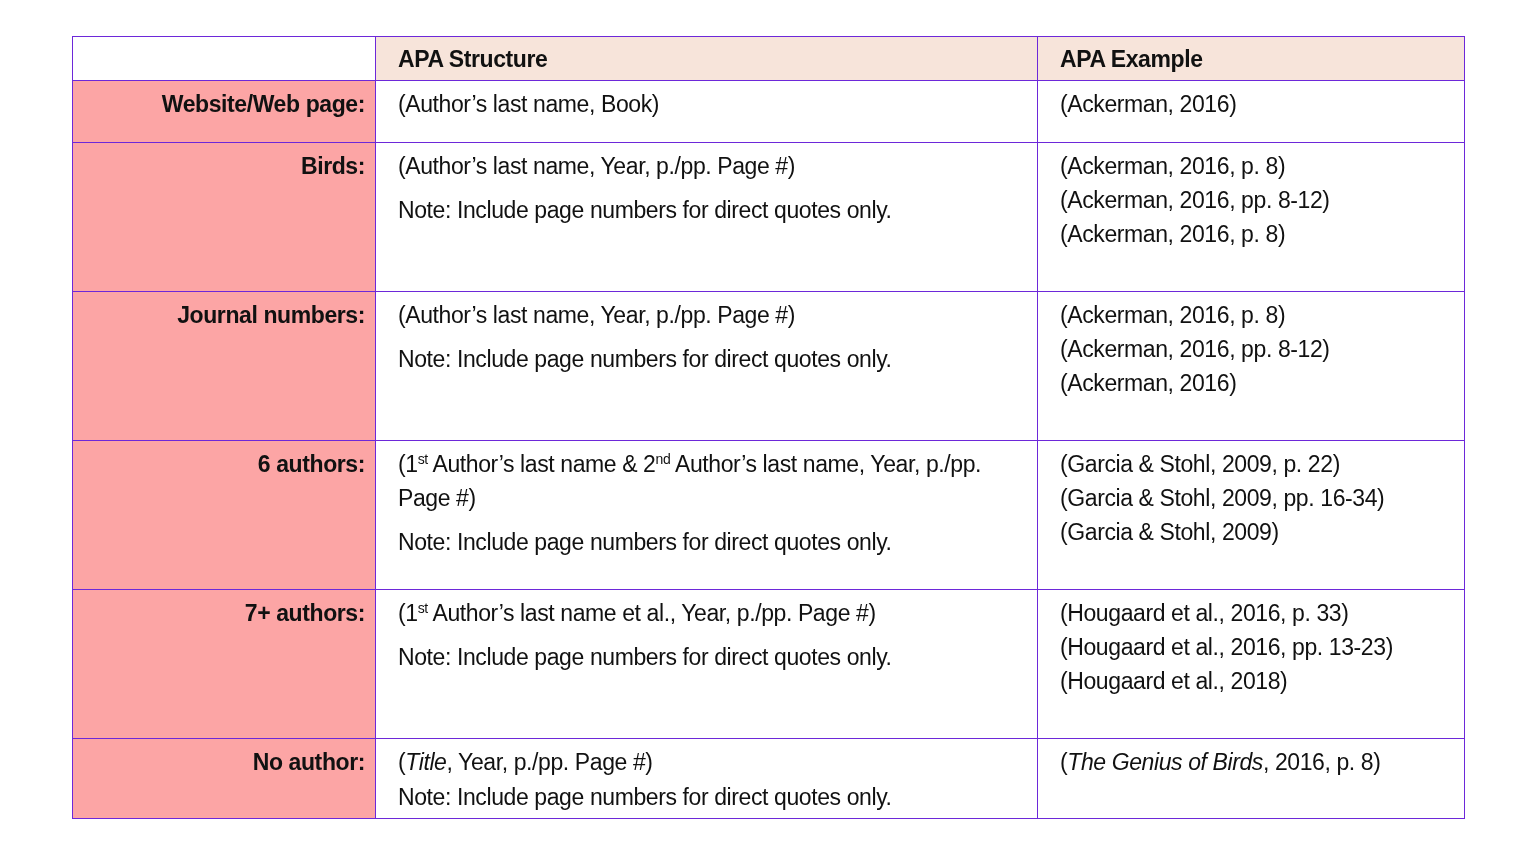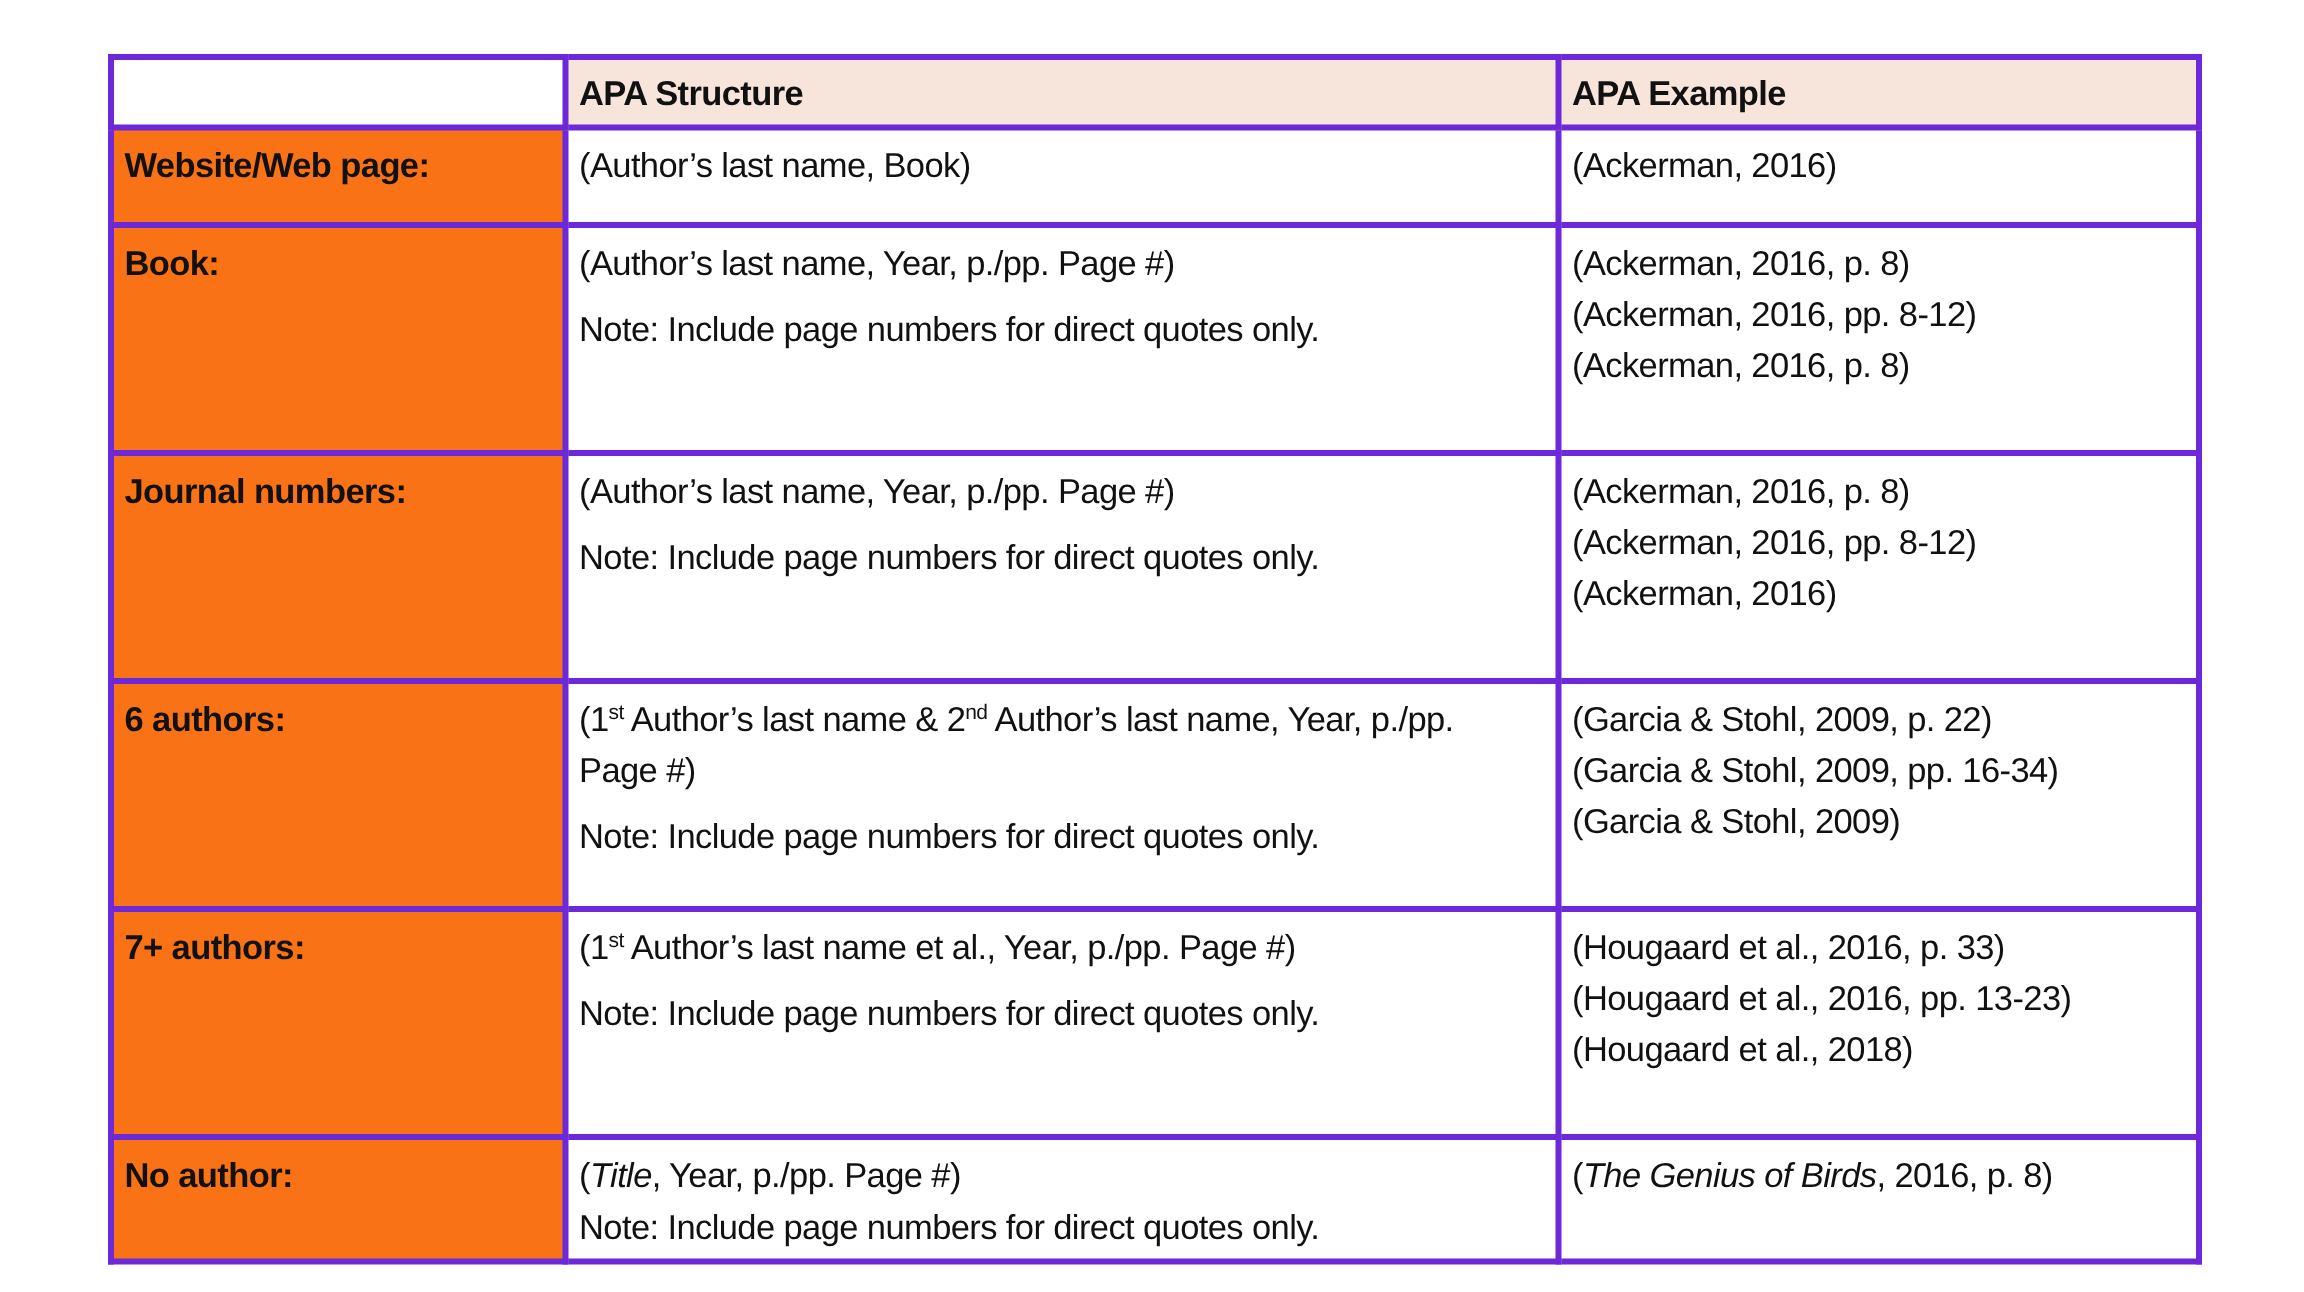--- a/index.html
+++ b/index.html
@@ -1,26 +1,26 @@
 <!DOCTYPE html>
 <html><head>
 <meta charset="utf-8">
 <style>
   html, body { margin: 0; padding: 0; background: #ffffff; }
   body { width: 1536px; height: 861px; position: relative; overflow: hidden;
          font-family: "Liberation Sans", "DejaVu Sans", sans-serif; color: #111; }
   table.apa { position: absolute; left: 72px; top: 36px; width: 1392px;
               border-collapse: collapse; table-layout: fixed; }
-  table.apa td, table.apa th { border: 4px solid #6d28d9; vertical-align: top;
-              padding: 6px 10px 0 7px; font-size: 23px; line-height: 34px; letter-spacing: -0.4px; }
+  table.apa td, table.apa th { border: 1px solid #6d28d9; vertical-align: top;
+              padding: 6px 10px 0 22px; font-size: 23px; line-height: 34px; letter-spacing: -0.4px; }
   col.c1 { width: 303px; } col.c2 { width: 662px; } col.c3 { width: 427px; }
   tr.head th { background: #f7e4da; font-weight: bold; text-align: left; height: 38px;
                padding-top: 5px; }
   tr.head th.blank { background: #ffffff; }
-  td.label { background: #f97316; font-weight: bold; text-align: left; padding-right: 10px; margin-top: 40px; }
+  td.label { background: #fca5a5; font-weight: bold; text-align: right; padding-right: 10px; margin-top: 40px; }
   .note { display: block; margin-top: 10px; }
   .note.tight { margin-top: 1px; }
   sup { font-size: 14px; line-height: 0; vertical-align: 8px; text-align: right; }
   .line { display: block; }
   tr.r1 td { height: 55px; }
   tr.r2 td, tr.r3 td, tr.r4 td, tr.r5 td { height: 142px; }
   tr.r6 td { height: 73px; }
 </style>
 </head>
 <body>
@@ -42,21 +42,21 @@
     <td class="label">Website/Web page:</td>
     <td>
       <span class="line">(Author’s last name, Book)</span>
     </td>
     <td>
       <span class="line">(Ackerman, 2016)</span>
     </td>
   </tr>
 
   <tr class="r2">
-    <td class="label">Book:</td>
+    <td class="label">Birds:</td>
     <td>
       <span class="line">(Author’s last name, Year, p./pp. Page #)</span>
       <span class="note">Note: Include page numbers for direct quotes only.</span>
     </td>
     <td>
       <span class="line">(Ackerman, 2016, p. 8)</span>
       <span class="line">(Ackerman, 2016, pp. 8-12)</span>
       <span class="line">(Ackerman, 2016, p. 8)</span>
     </td>
   </tr>

